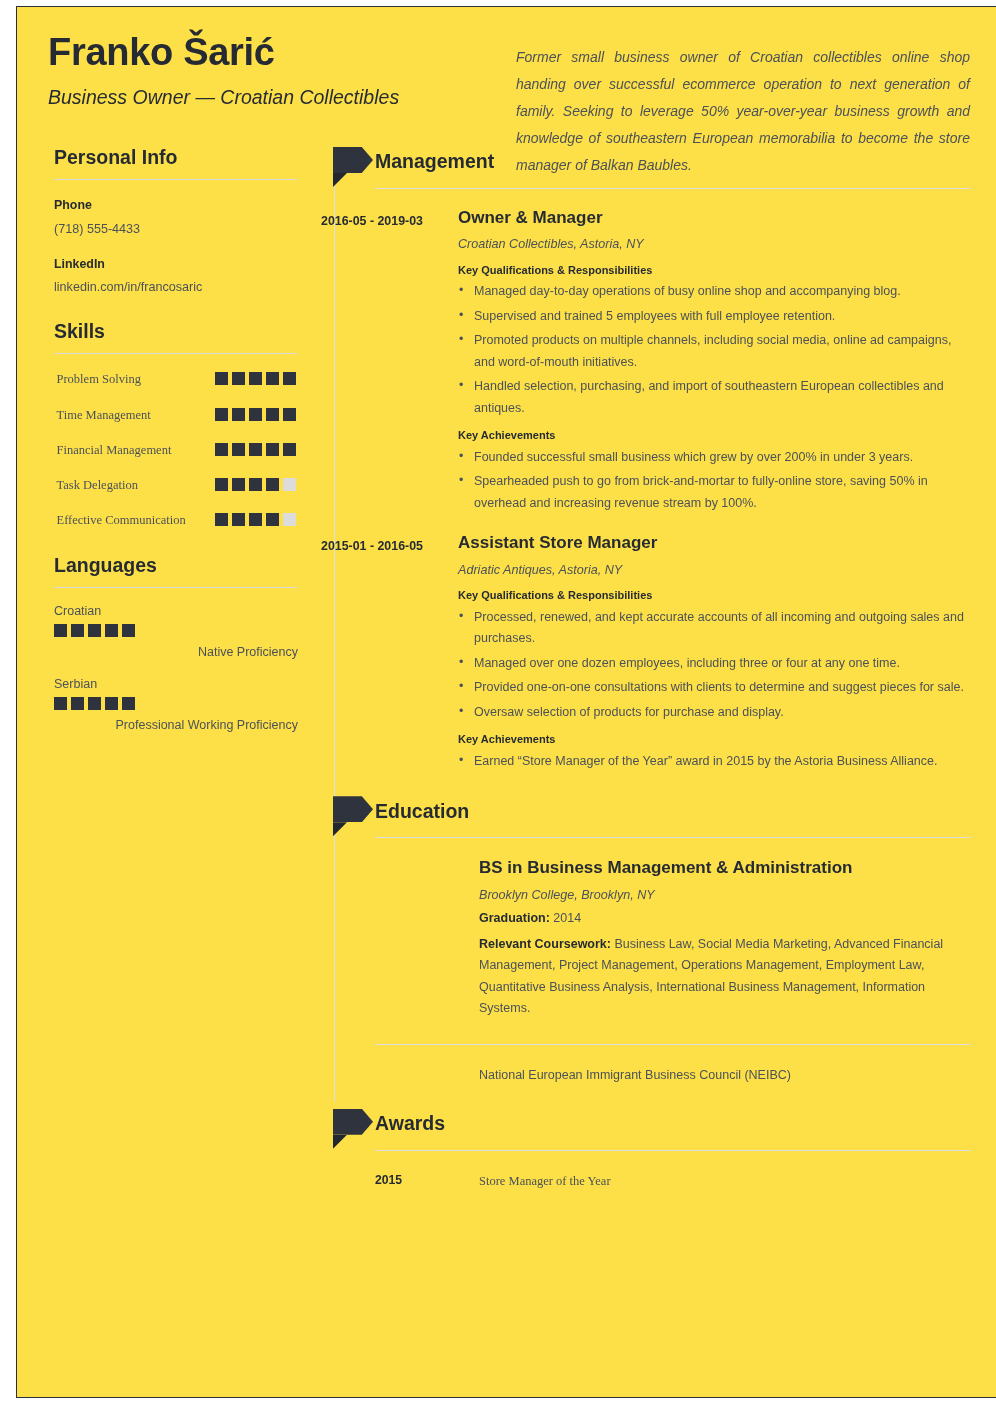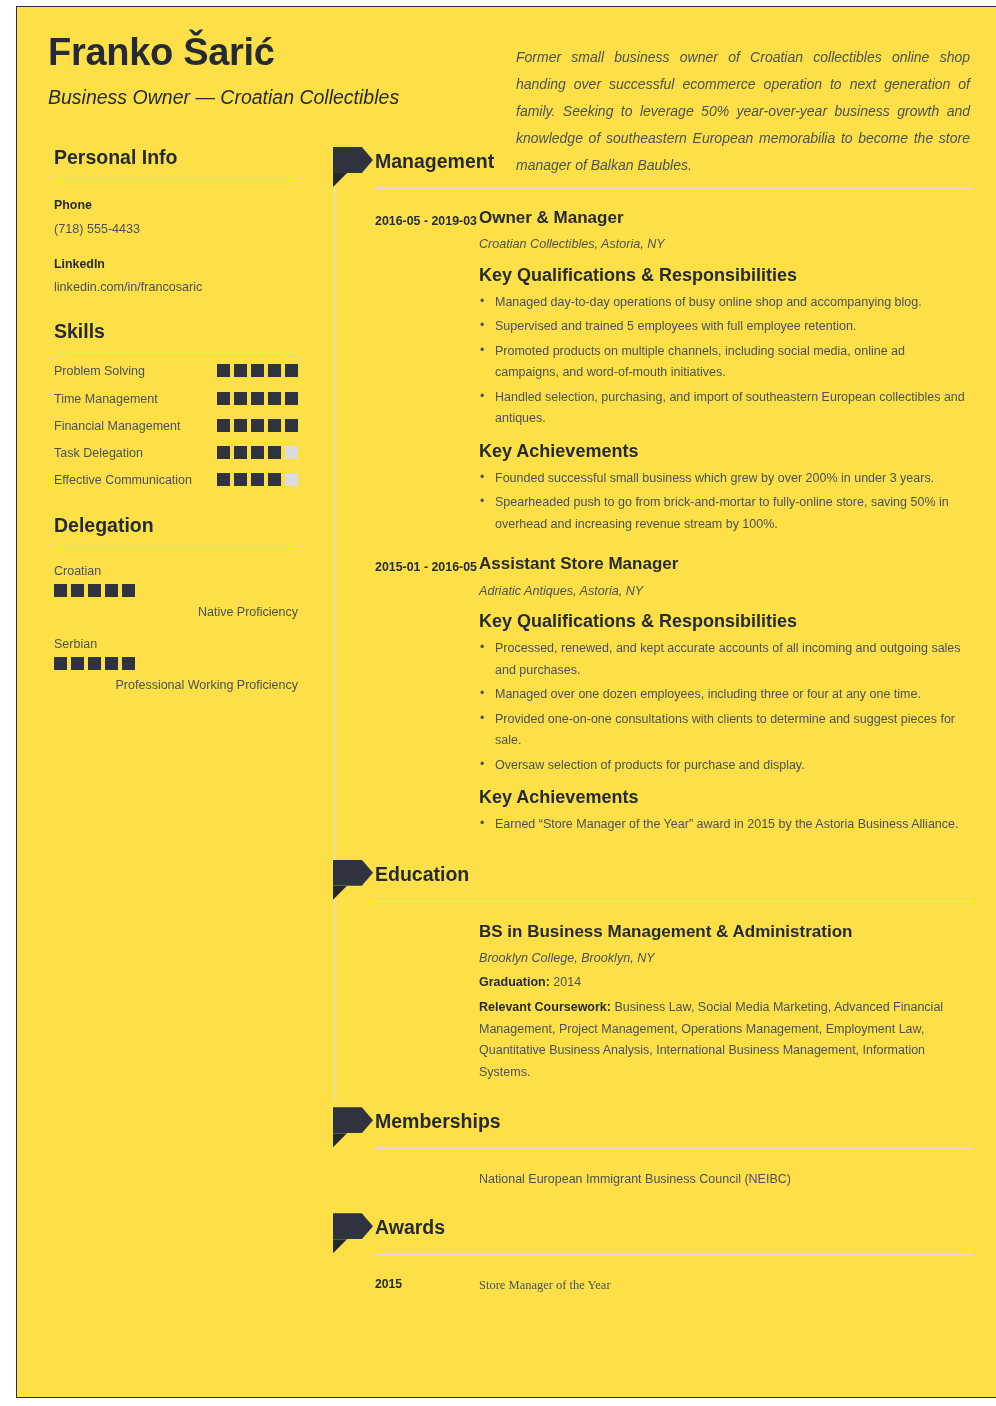--- a/index.html
+++ b/index.html
@@ -123,24 +123,25 @@
   .contact-value {
     font-size: 12.6px;
     color: #4c5159;
     line-height: 1.5;
     margin-top: 5px;
   }
 
   .rating-row {
     display: flex;
     align-items: flex-start;
-    justify-content: space-between;
-    margin-top: 7px;
+    justify-content: center;
+    margin-top: 15px;
     margin-left: 6px;
     width: 244px;
+    font-family: Liberation Serif, serif;
   }
   .rating-label {
     font-size: 12.5px;
     color: #4c5159;
     line-height: 1.62;
     width: 158px;
     flex: 0 0 158px;
   }
   .dots {
     display: flex;
@@ -220,21 +221,21 @@
     background: #dcdee1;
     margin-left: 54px;
     margin-top: 11px;
     width: 596px;
   }
 
   
   .entry {
     display: flex;
     margin-top: 18px;
-    margin-left: 54px;
+    gap: 33px;
   }
   .entry-date {
     flex: 0 0 104px;
     width: 104px;
     font-size: 12.4px;
     font-weight: bold;
     color: #262b33;
     line-height: 1.72;
     padding-top: 4px;
   }
@@ -247,21 +248,21 @@
     line-height: 1.25;
   }
   .entry-sub {
     font-size: 12.6px;
     font-style: italic;
     color: #4c5159;
     margin-top: 8px;
     line-height: 1.4;
   }
   .entry-subhead {
-    font-size: 18px;
+    font-size: 11px;
     font-weight: bold;
     color: #262b33;
     margin-top: 8px;
     line-height: 1.5;
   }
   ul.bullets {
     list-style: none;
     margin: 3px 0 0 0;
     padding: 0;
   }
@@ -407,21 +408,21 @@
                 <span class="dot"></span>
                 <span class="dot"></span>
                 <span class="dot"></span>
                 <span class="dot empty"></span>
               </div>
             </div>
           </div>
       </div>
 
       <div class="side-block" style="margin-top:24px;">
-        <div class="side-heading">Delegation</div>
+        <div class="side-heading">Languages</div>
         <div class="side-rule"></div>
         <div id="languages-list">
             <div class="lang-row">
               <div class="lang-top">
                 <div class="lang-name">Croatian</div>
                 <div class="dots">
                   <span class="dot"></span>
                   <span class="dot"></span>
                   <span class="dot"></span>
                   <span class="dot"></span>
@@ -517,27 +518,20 @@
             <span>2014</span>
           </div>
           <div class="edu-line">
             <b>Relevant Coursework:</b>
             <span>Business Law, Social Media Marketing, Advanced Financial Management, Project Management, Operations Management, Employment Law, Quantitative Business Analysis, International Business Management, Information Systems.</span>
           </div>
         </div>
       </div>
 
       <div class="section sec-gap">
-        <div class="section-head">
-          <div class="ribbon">
-            <div class="flagmain"></div>
-            <div class="fold"></div>
-          </div>
-          <div class="section-title">Memberships</div>
-        </div>
         <div class="section-rule"></div>
         <div class="plain-row">National European Immigrant Business Council (NEIBC)</div>
       </div>
 
       <div class="section sec-gap">
         <div class="section-head">
           <div class="ribbon">
             <div class="flagmain"></div>
             <div class="fold"></div>
           </div>

